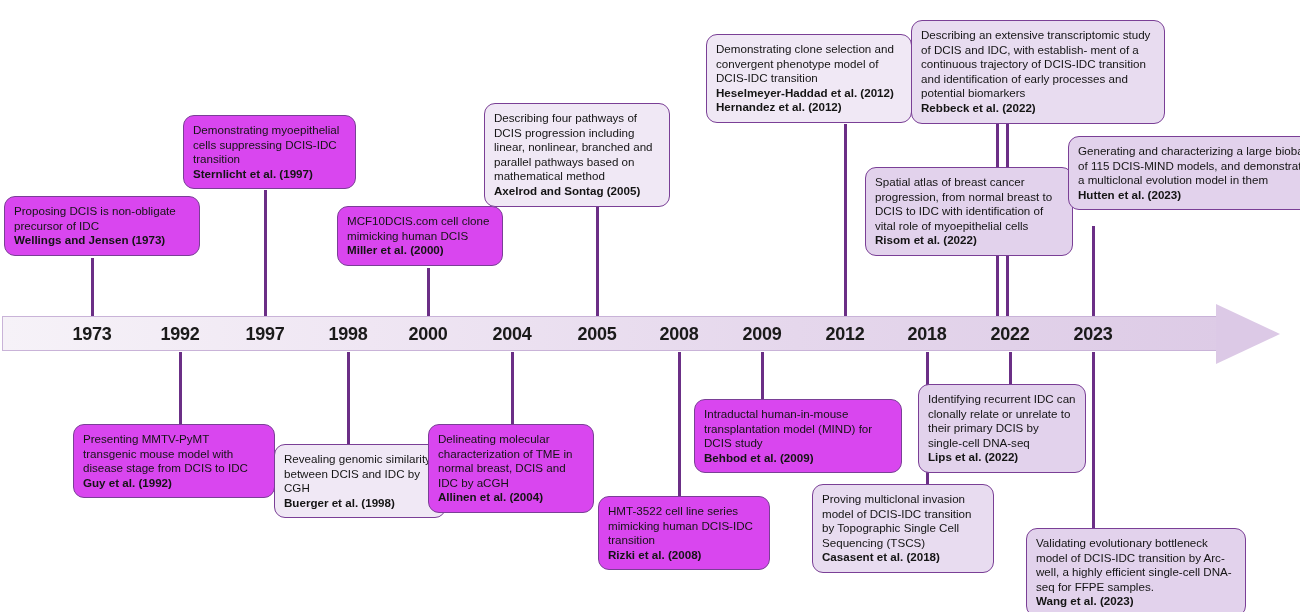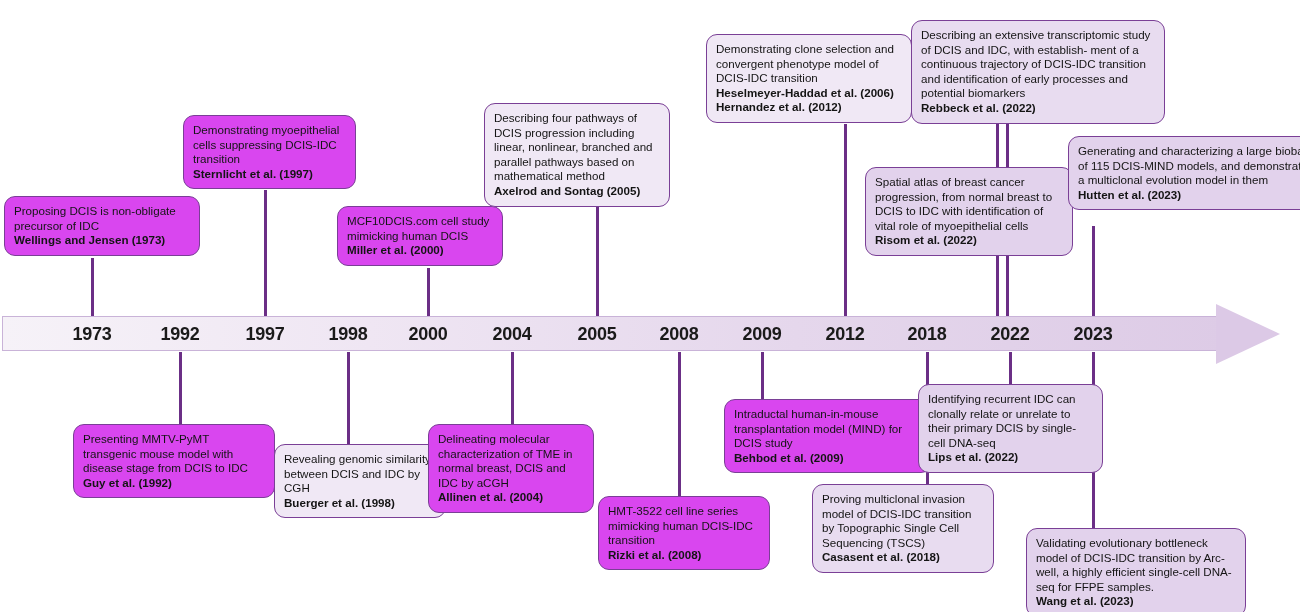--- a/index.html
+++ b/index.html
@@ -151,57 +151,57 @@
       </div>
       <div class="box t-light" style="left: 183px; top: 115px; width: 173px;">
         <span class="desc">Demonstrating myoepithelial cells suppressing DCIS-IDC transition</span>
         <span class="cite">Sternlicht et al. (1997)</span>
       </div>
       <div class="box t-mid" style="left: 274px; top: 444px; width: 172px;">
         <span class="desc">Revealing genomic similarity between DCIS and IDC by CGH</span>
         <span class="cite">Buerger et al. (1998)</span>
       </div>
       <div class="box t-light" style="left: 337px; top: 206px; width: 166px;">
-        <span class="desc">MCF10DCIS.com cell study mimicking human DCIS</span>
+        <span class="desc">MCF10DCIS.com cell clone mimicking human DCIS</span>
         <span class="cite">Miller et al. (2000)</span>
       </div>
       <div class="box t-light" style="left: 428px; top: 424px; width: 166px;">
         <span class="desc">Delineating molecular characterization of TME in normal breast, DCIS and IDC by aCGH</span>
         <span class="cite">Allinen et al. (2004)</span>
       </div>
       <div class="box t-mid" style="left: 484px; top: 103px; width: 186px;">
         <span class="desc">Describing four pathways of  DCIS progression including linear, nonlinear, branched and parallel pathways based on mathematical method</span>
         <span class="cite">Axelrod and Sontag (2005)</span>
       </div>
       <div class="box t-light" style="left: 598px; top: 496px; width: 172px;">
         <span class="desc">HMT-3522 cell line series mimicking human DCIS-IDC transition</span>
         <span class="cite">Rizki et al. (2008)</span>
       </div>
-      <div class="box t-light" style="left: 724px; top: 399px; width: 208px;">
+      <div class="box t-light" style="left: 694px; top: 399px; width: 208px;">
         <span class="desc">Intraductal human-in-mouse transplantation model (MIND) for DCIS study</span>
         <span class="cite">Behbod et al. (2009)</span>
       </div>
       <div class="box t-mid" style="left: 706px; top: 34px; width: 206px;">
         <span class="desc">Demonstrating clone selection and convergent phenotype model of DCIS-IDC transition</span>
-        <span class="cite">Heselmeyer-Haddad et al. (2006)</span>
+        <span class="cite">Heselmeyer-Haddad et al. (2012)</span>
         <span class="cite">Hernandez et al. (2012)</span>
       </div>
       <div class="box t-deep" style="left: 812px; top: 484px; width: 182px;">
         <span class="desc">Proving multiclonal invasion model of DCIS-IDC transition by Topographic Single Cell Sequencing (TSCS)</span>
         <span class="cite">Casasent et al. (2018)</span>
       </div>
       <div class="box t-deep" style="left: 911px; top: 20px; width: 254px;">
         <span class="desc">Describing an extensive transcriptomic study of DCIS and IDC, with establish- ment of a continuous trajectory of DCIS-IDC transition and identification of early processes and potential biomarkers</span>
         <span class="cite">Rebbeck et al. (2022)</span>
       </div>
       <div class="box t-deeper" style="left: 865px; top: 167px; width: 208px;">
         <span class="desc">Spatial atlas of breast cancer progression, from normal breast to DCIS to IDC with identification of vital role of myoepithelial cells</span>
         <span class="cite">Risom et al. (2022)</span>
       </div>
-      <div class="box t-deeper" style="left: 918px; top: 384px; width: 185px;">
+      <div class="box t-deeper" style="left: 918px; top: 384px; width: 168px;">
         <span class="desc">Identifying recurrent IDC can clonally relate or unrelate to their primary DCIS by single-cell DNA-seq</span>
         <span class="cite">Lips et al. (2022)</span>
       </div>
       <div class="box t-deeper" style="left: 1068px; top: 136px; width: 262px;">
         <span class="desc">Generating and characterizing a large biobank of 115 DCIS-MIND models, and demonstrating a multiclonal evolution model in them</span>
         <span class="cite">Hutten et al. (2023)</span>
       </div>
       <div class="box t-deeper" style="left: 1026px; top: 528px; width: 220px;">
         <span class="desc">Validating evolutionary bottleneck model of DCIS-IDC transition by Arc-well, a highly efficient single-cell DNA-seq for FFPE samples.</span>
         <span class="cite">Wang et al. (2023)</span>

